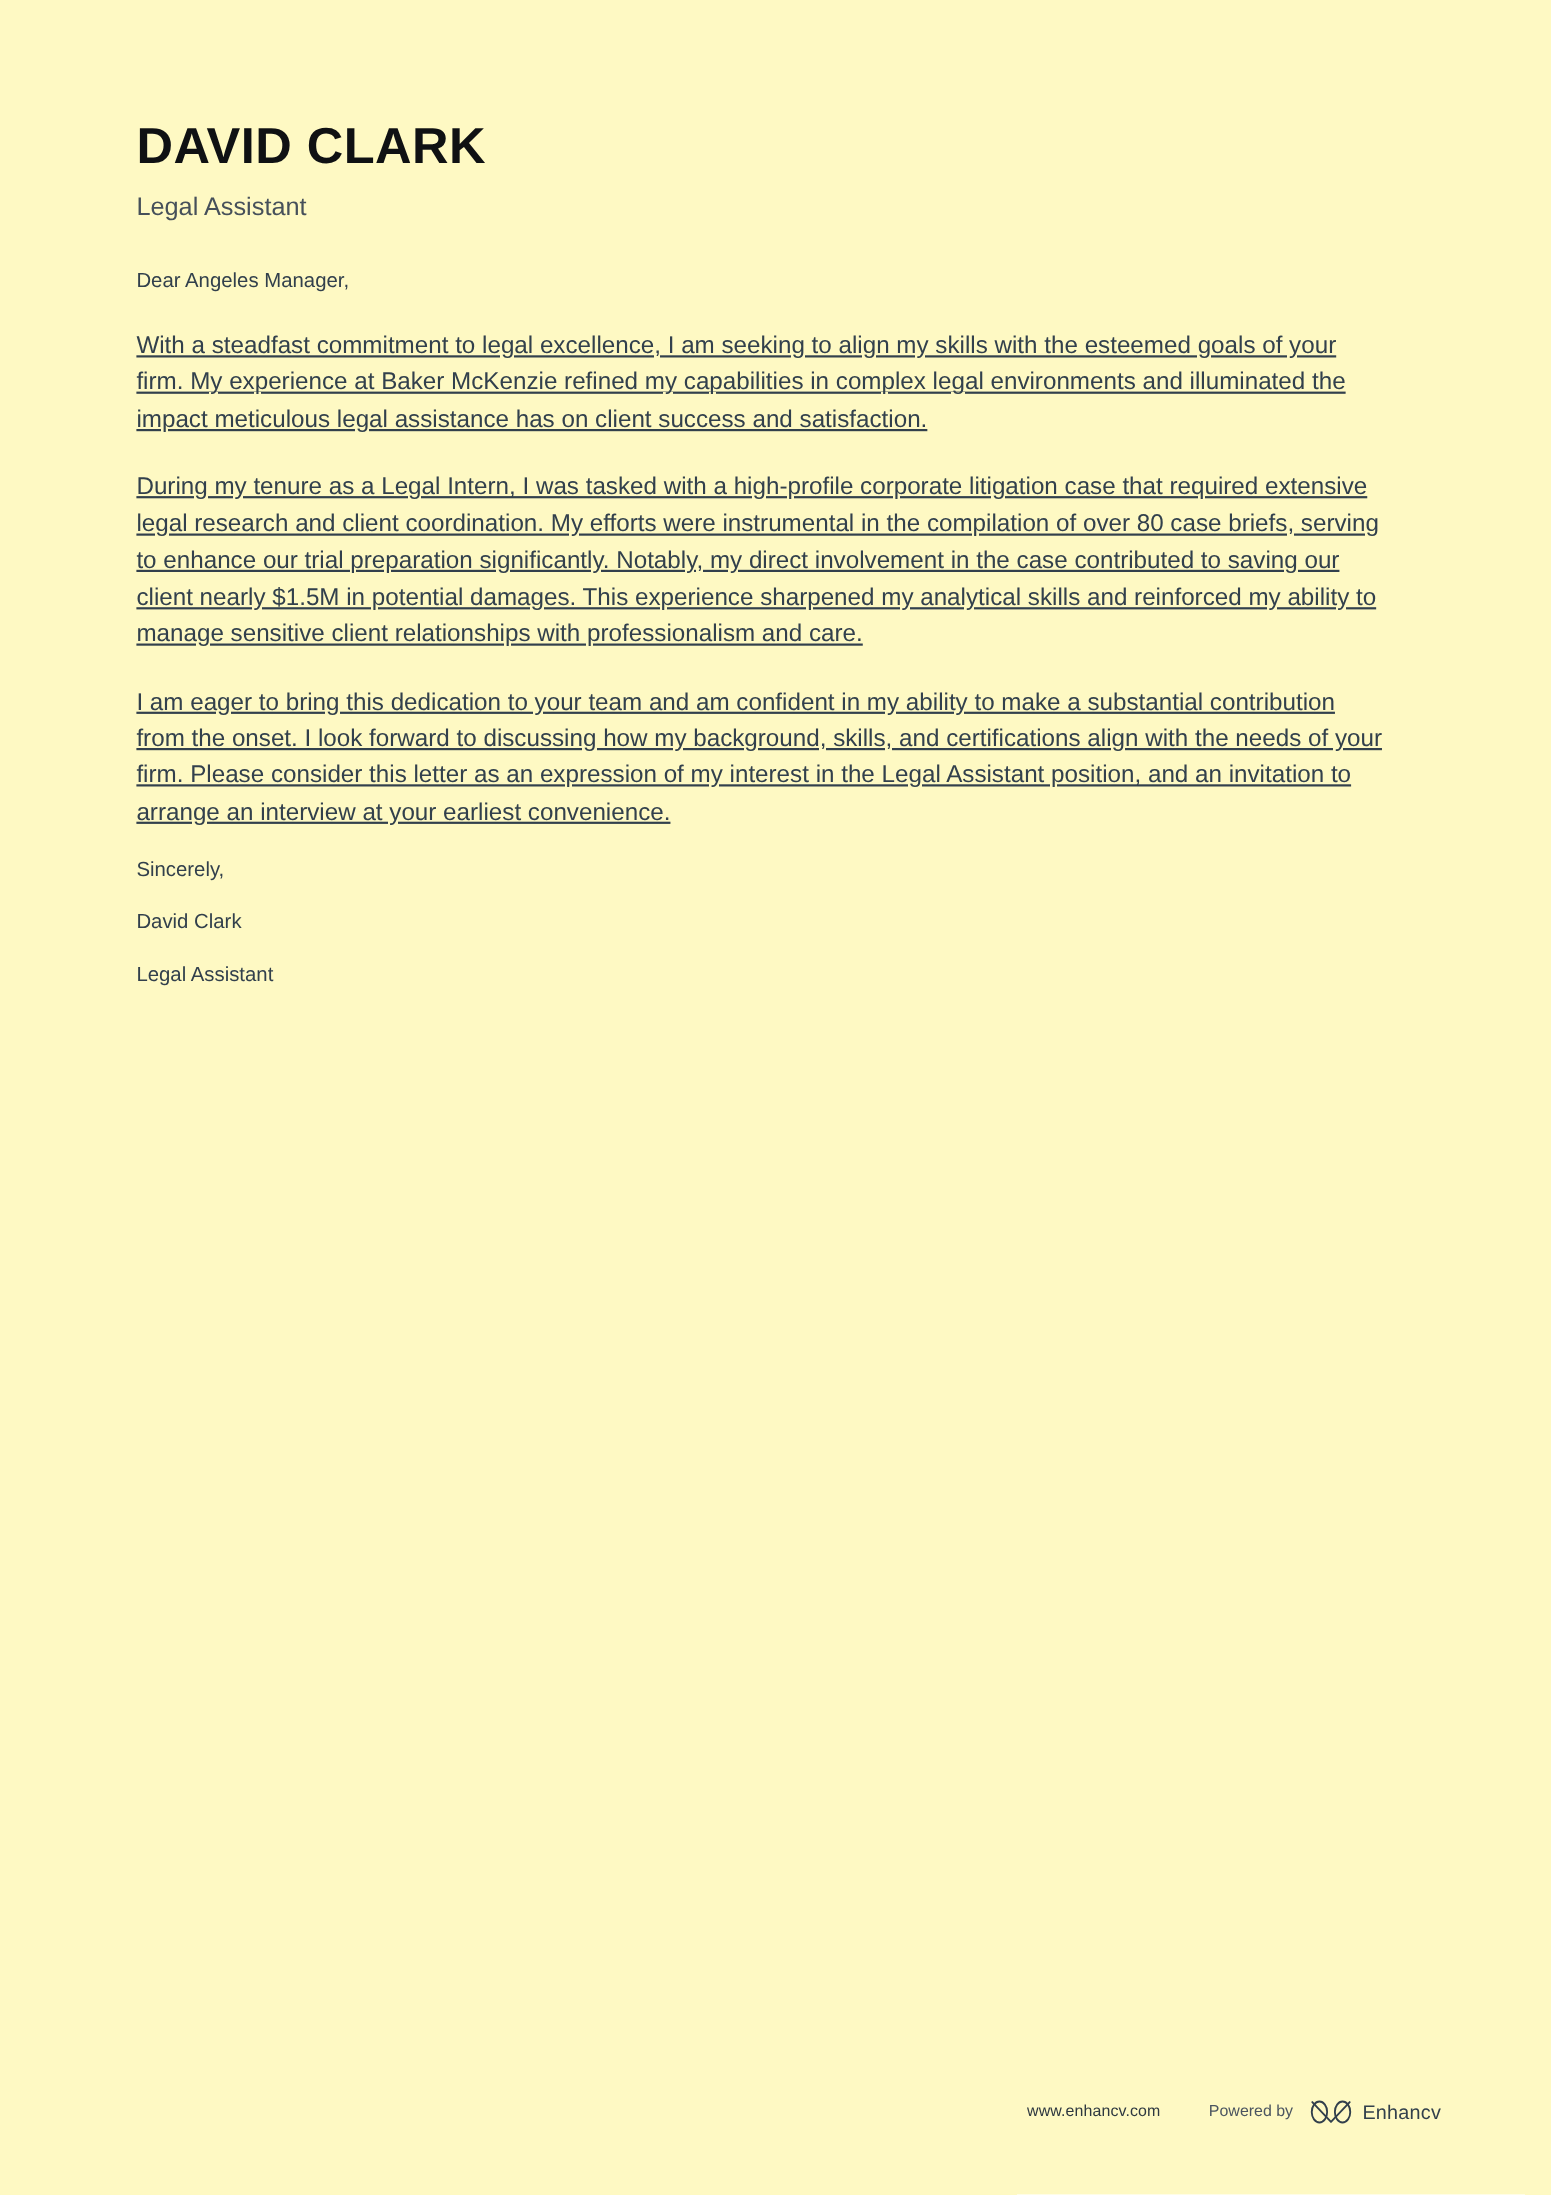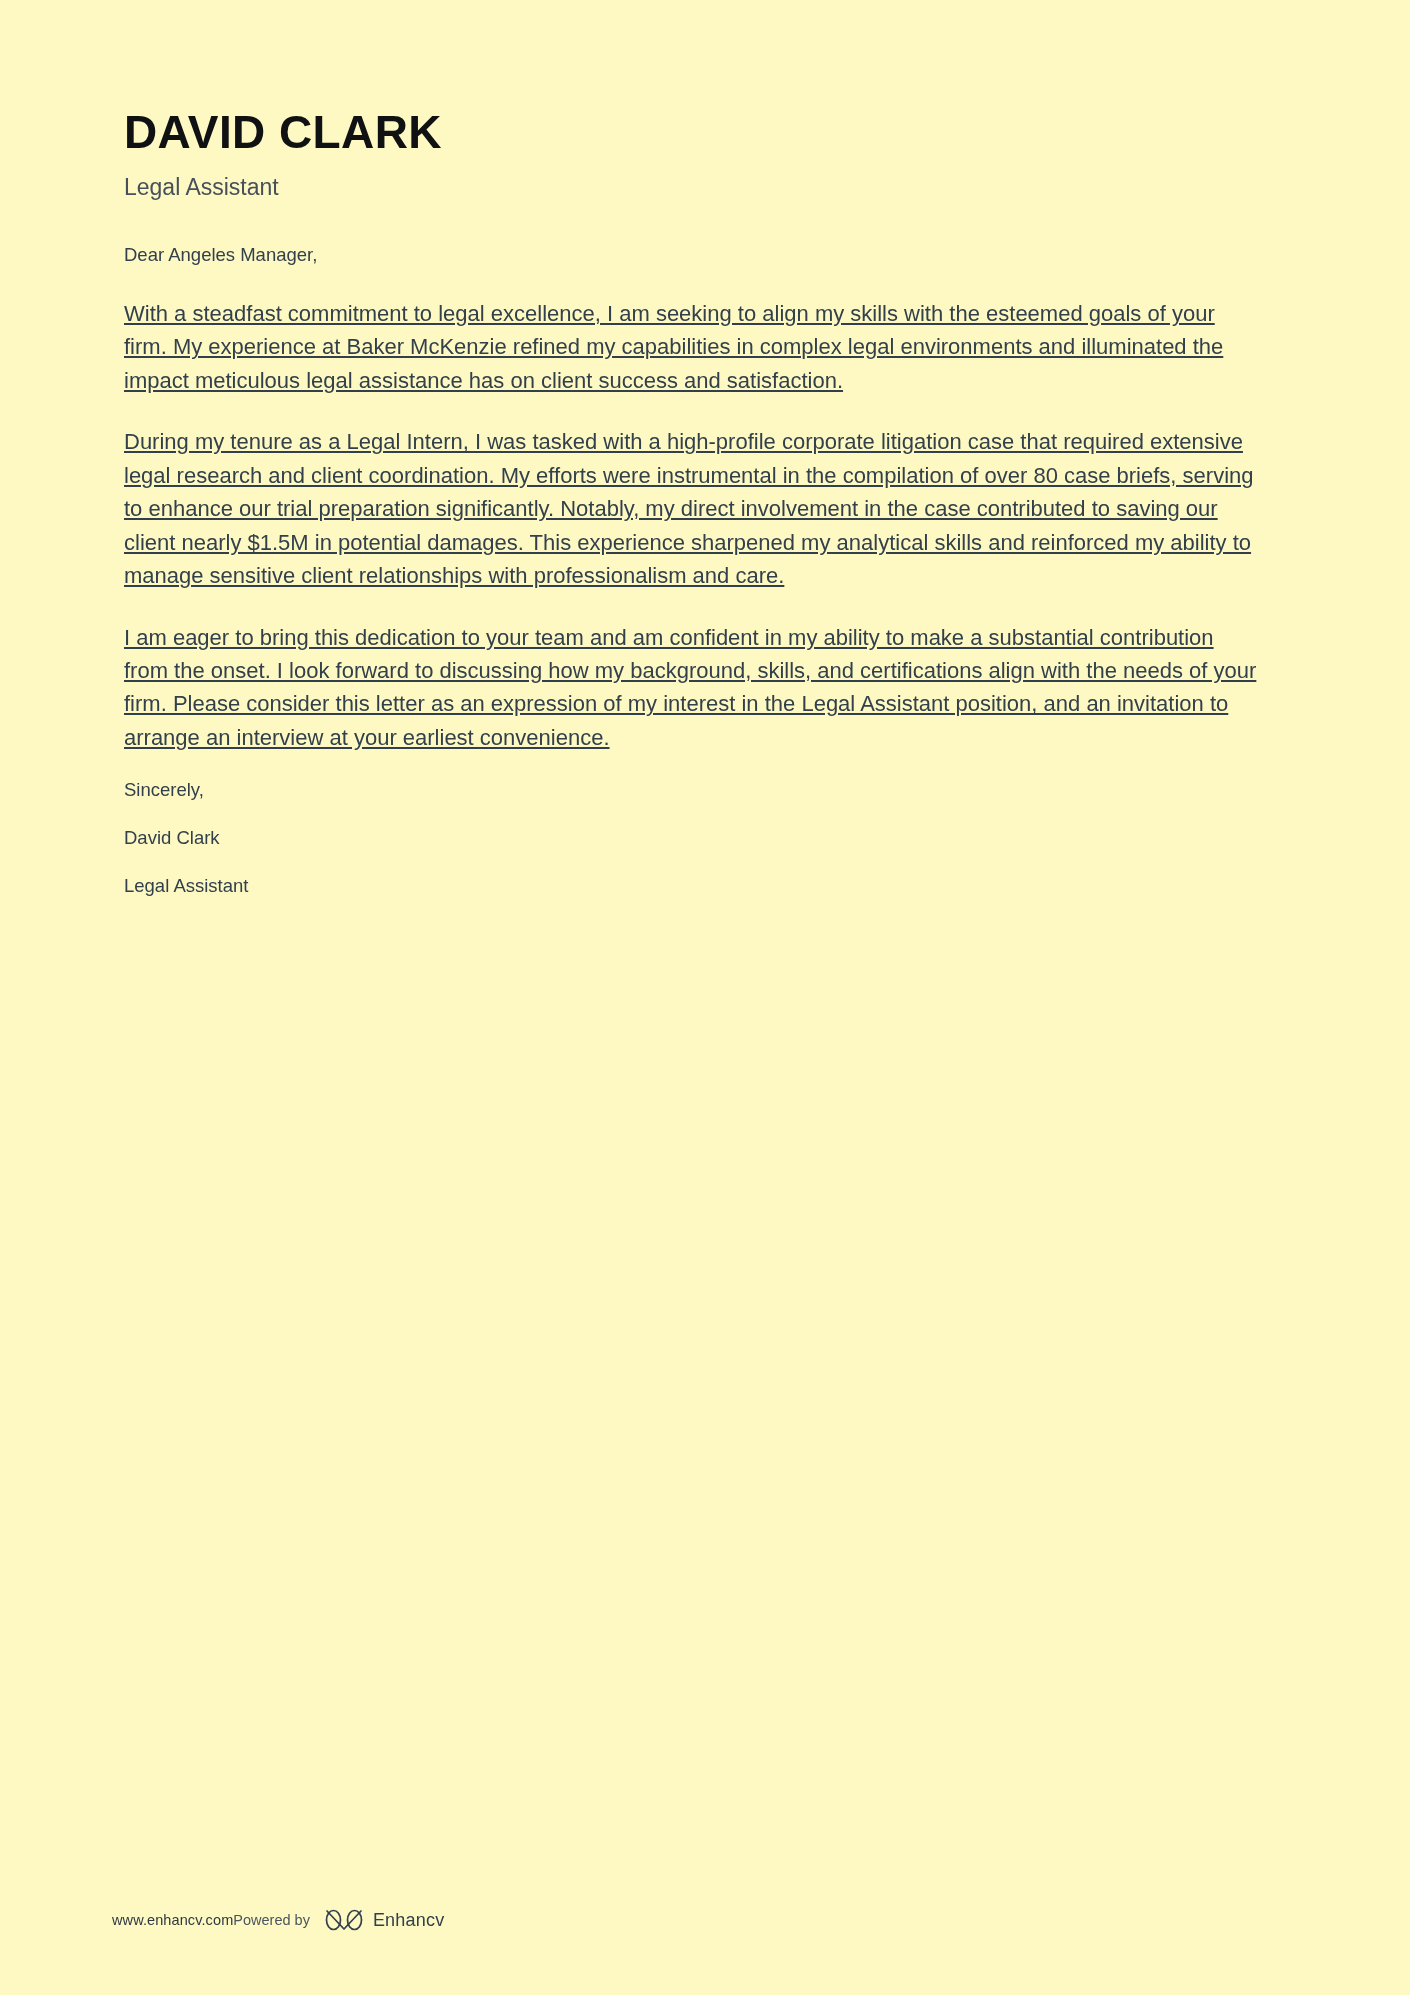--- a/index.html
+++ b/index.html
@@ -89,39 +89,40 @@
     margin-top: 20px;
     font-size: 18.5px;
     color: #32404c;
     line-height: 1.5;
   }
 
   
   .footer {
     position: absolute;
     left: 112px;
-    right: 112px;
+    right: 100px;
     bottom: 62px;
     display: flex;
     align-items: center;
-    justify-content: flex-start;
+    justify-content: flex-end;
   }
   .footer-url {
     font-size: 14.5px;
     color: #2e3840;
     letter-spacing: 0.1px;
   }
   .footer-brand {
     display: flex;
     align-items: center;
     gap: 14px;
   }
   .powered-by {
     font-size: 14.5px;
     color: #4b5560;
+    padding-left: 44px;
   }
   .brand-logo {
     display: flex;
     align-items: center;
     gap: 9px;
   }
   .brand-name {
     font-size: 18px;
     color: #32404c;
     letter-spacing: 0.2px;

